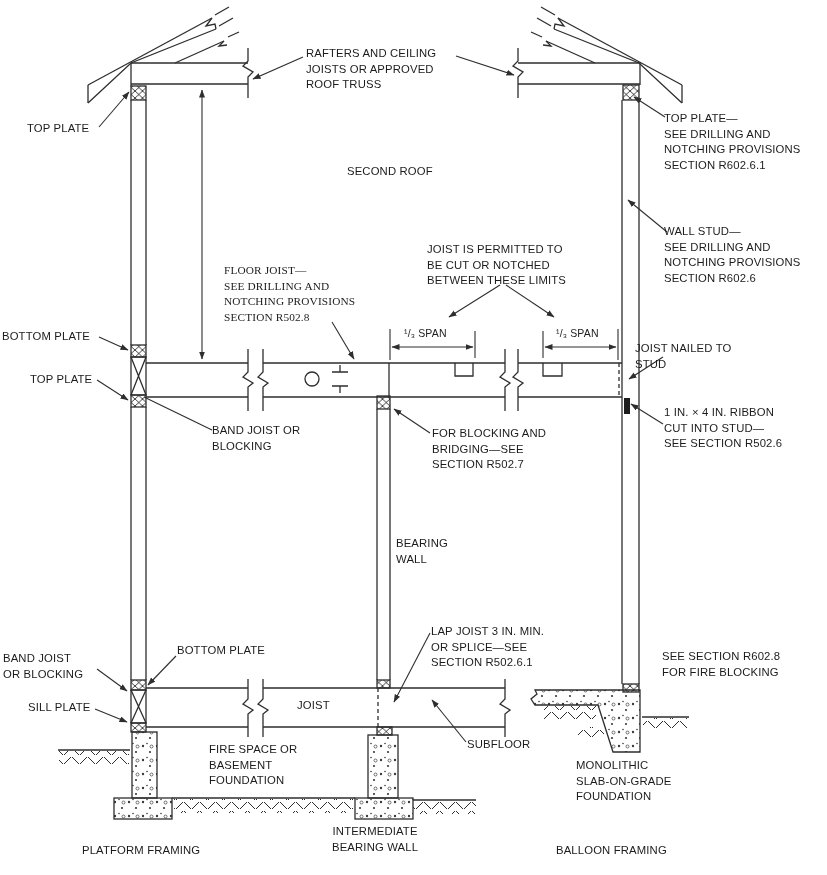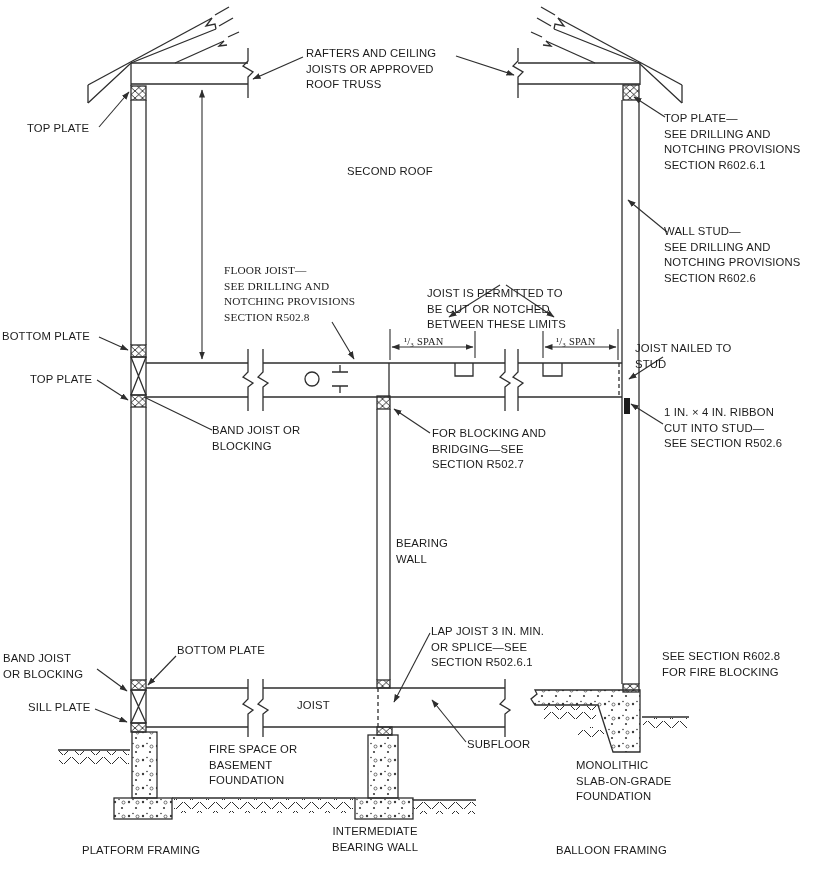--- a/index.html
+++ b/index.html
@@ -14,21 +14,21 @@
   .lw .thin { stroke-width:1.1; }
   .lw .plate { fill:url(#xhatch); }
   .lw .fnd   { fill:url(#stipple); }
   .lw .gnd   { fill:url(#ground); stroke:none; }
   .lw .solid { fill:#1c1c1c; stroke:none; }
   .lw .dash  { stroke-dasharray:4 3; }
   .lbl {
     position:absolute; color:#1c1c1c; font-size:11.3px; line-height:15.6px;
     letter-spacing:0.15px; white-space:pre; font-family:"Liberation Sans", sans-serif;
   }
-  .dim { font-family:Liberation Serif, serif; font-size:10.5px;margin-top:8px; }
+  .dim { font-family:Liberation Sans, sans-serif; font-size:10.5px; }
   .ctr { text-align:center; }
 </style>
 </head>
 <body>
 
 <div id="stage">
 
 <svg id="linework" width="827" height="875" viewBox="0 0 827 875">
   <defs>
     <marker id="ah" markerUnits="userSpaceOnUse" markerWidth="9" markerHeight="7" refX="7.5" refY="3" orient="auto-start-reverse">
@@ -206,21 +206,21 @@
 SECTION R602.6.1</div>
 <div class="lbl" style="left:347px; top:164px;">SECOND ROOF</div>
 <div class="lbl" style="left:664px; top:224px;">WALL STUD—
 SEE DRILLING AND
 NOTCHING PROVISIONS
 SECTION R602.6</div>
 <div class="lbl" style="left:224px; top:263px;font-family:Liberation Serif, serif;">FLOOR JOIST—
 SEE DRILLING AND
 NOTCHING PROVISIONS
 SECTION R502.8</div>
-<div class="lbl" style="left:427px; top:242px;margin-top:44px;">JOIST IS PERMITTED TO
+<div class="lbl" style="left:427px; top:242px;">JOIST IS PERMITTED TO
 BE CUT OR NOTCHED
 BETWEEN THESE LIMITS</div>
 <div class="lbl dim" style="left:404px; top:326px;">¹/₃ SPAN</div>
 <div class="lbl dim" style="left:556px; top:326px;">¹/₃ SPAN</div>
 <div class="lbl" style="left:2px;   top:329px;">BOTTOM PLATE</div>
 <div class="lbl" style="left:30px;  top:372px;">TOP PLATE</div>
 <div class="lbl" style="left:635px; top:341px;">JOIST NAILED TO
 STUD</div>
 <div class="lbl" style="left:212px; top:423px;">BAND JOIST OR
 BLOCKING</div>

